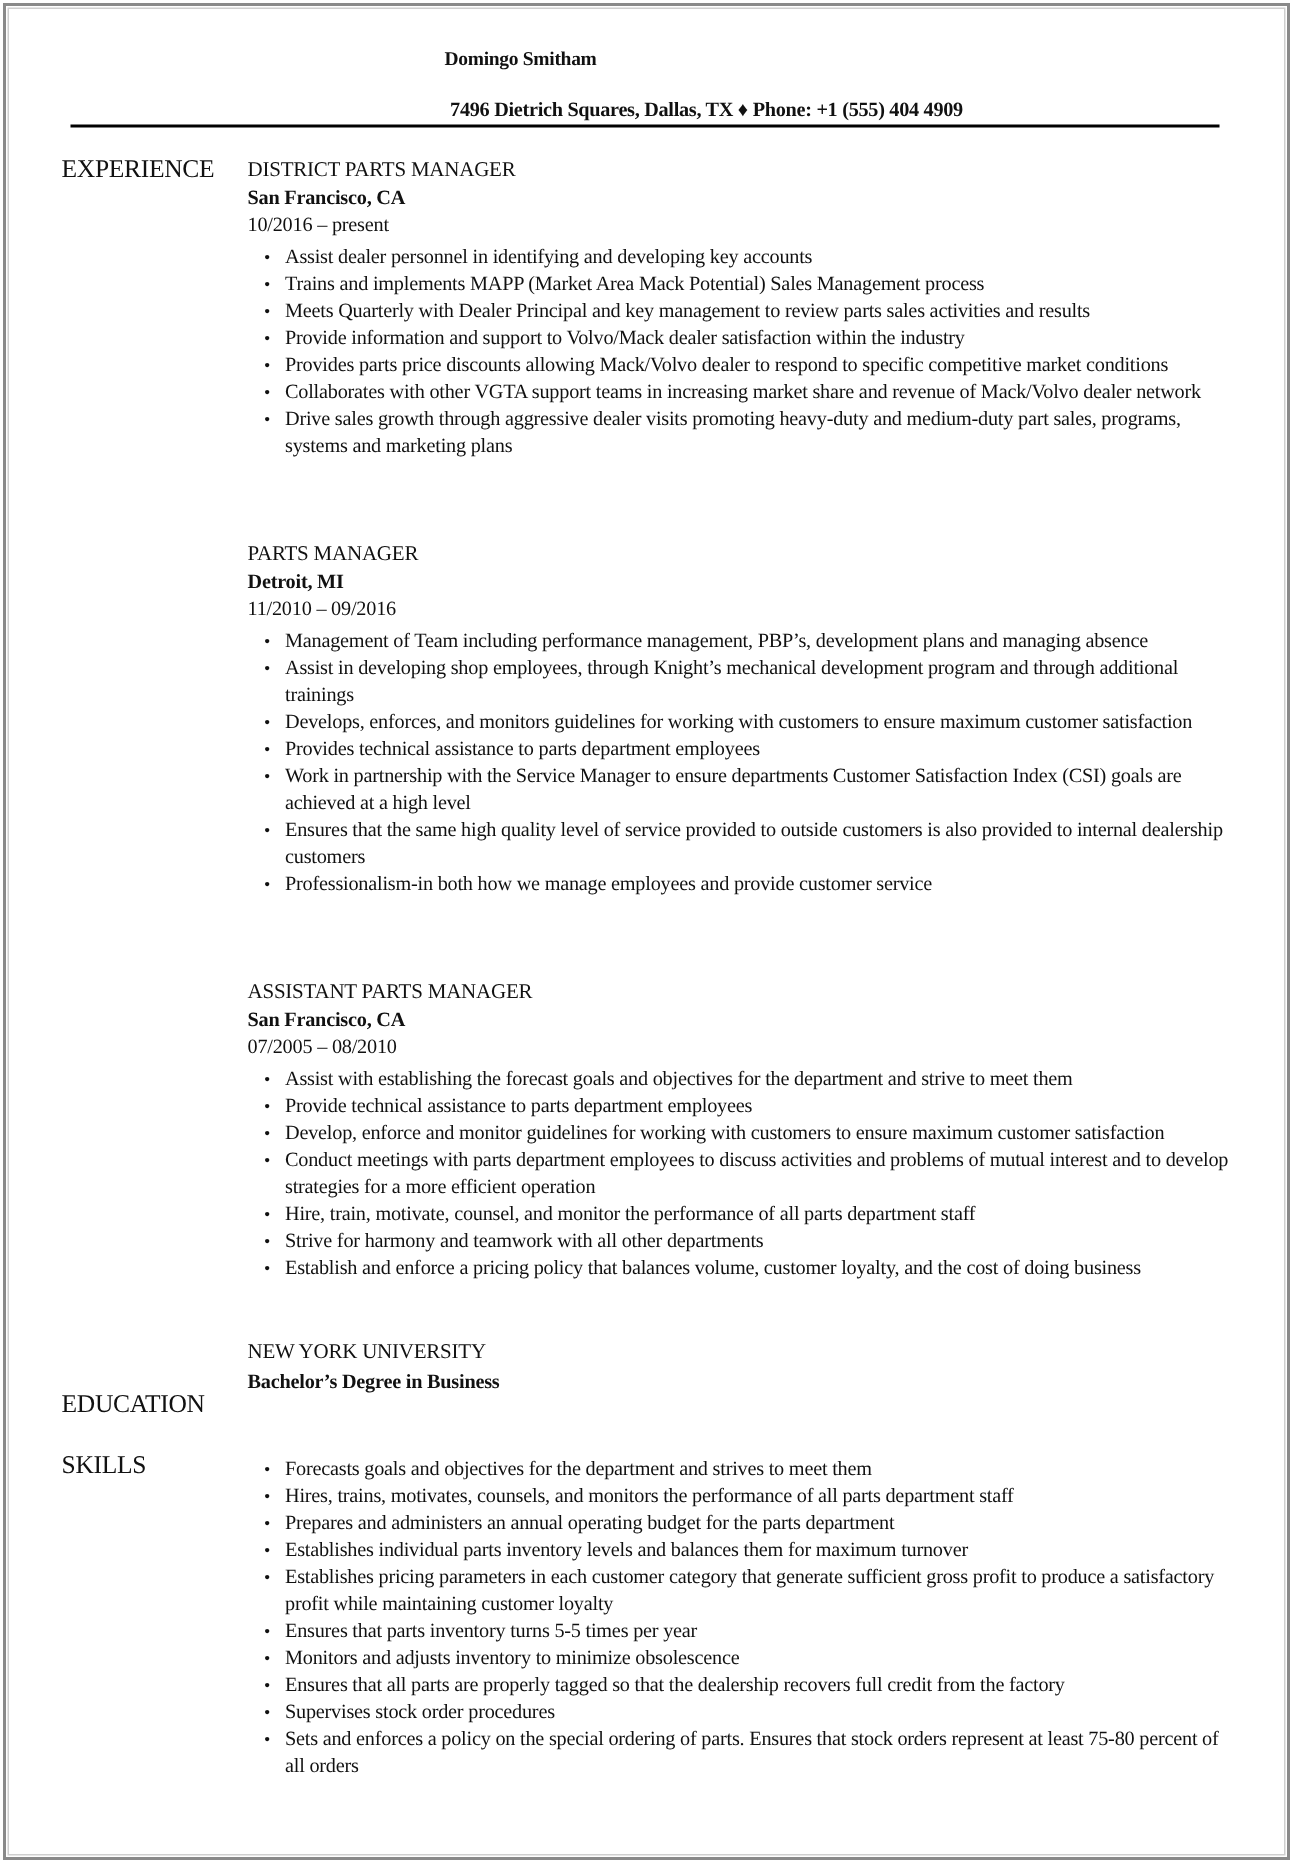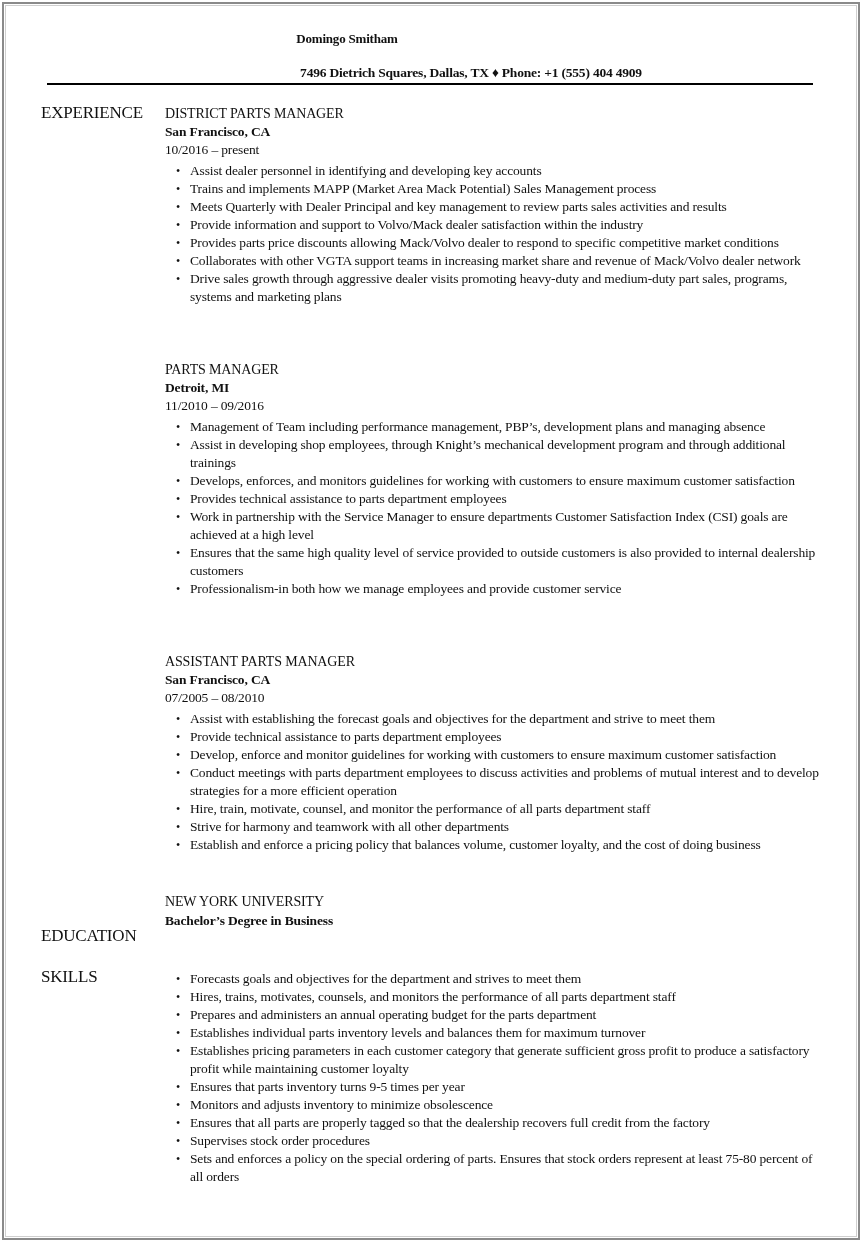--- a/index.html
+++ b/index.html
@@ -86,20 +86,20 @@
   </div>
 
   <div class="section-label" style="top:963px;">SKILLS</div>
   <div class="block" style="top:963px;">
     <ul>
       <li>Forecasts goals and objectives for the department and strives to meet them</li>
       <li>Hires, trains, motivates, counsels, and monitors the performance of all parts department staff</li>
       <li>Prepares and administers an annual operating budget for the parts department</li>
       <li>Establishes individual parts inventory levels and balances them for maximum turnover</li>
       <li>Establishes pricing parameters in each customer category that generate sufficient gross profit to produce a satisfactory profit while maintaining customer loyalty</li>
-      <li>Ensures that parts inventory turns 9-5 times per year</li>
+      <li>Ensures that parts inventory turns 5-5 times per year</li>
       <li>Monitors and adjusts inventory to minimize obsolescence</li>
       <li>Ensures that all parts are properly tagged so that the dealership recovers full credit from the factory</li>
       <li>Supervises stock order procedures</li>
       <li>Sets and enforces a policy on the special ordering of parts. Ensures that stock orders represent at least 75-80 percent of all orders</li>
     </ul>
   </div>
 </div>
 
 </body></html>

